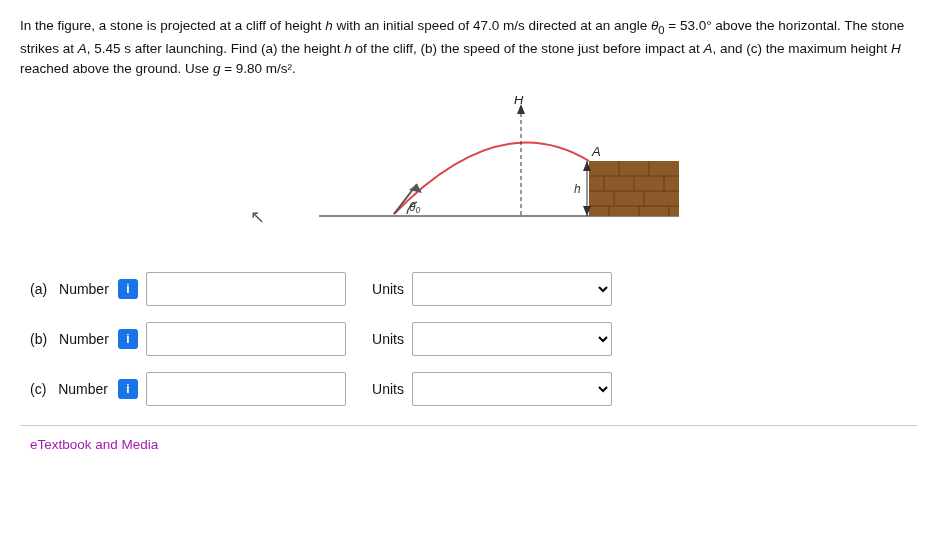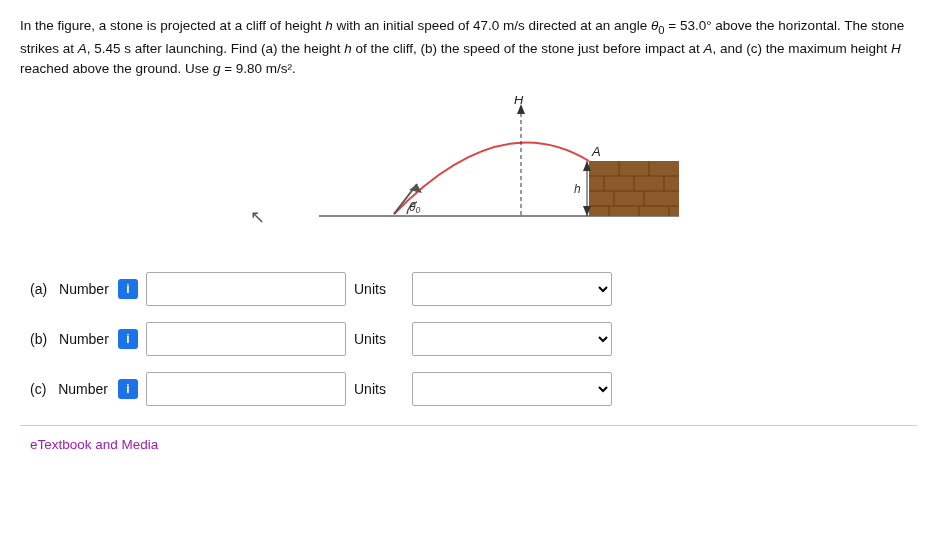--- a/index.html
+++ b/index.html
@@ -81,21 +81,21 @@
       border-radius: 2px;
       padding: 4px 8px;
       font-size: 14px;
       background: #fff;
       outline: none;
     }
     .units-label {
       font-size: 14px;
       color: #111;
       width: 50px;
-      text-align: left;
+      text-align: right;
     }
     .units-select {
       width: 200px;
       height: 34px;
       border: 1px solid #aaa;
       border-radius: 2px;
       padding: 4px 8px;
       font-size: 14px;
       background: #fff;
       appearance: auto;

